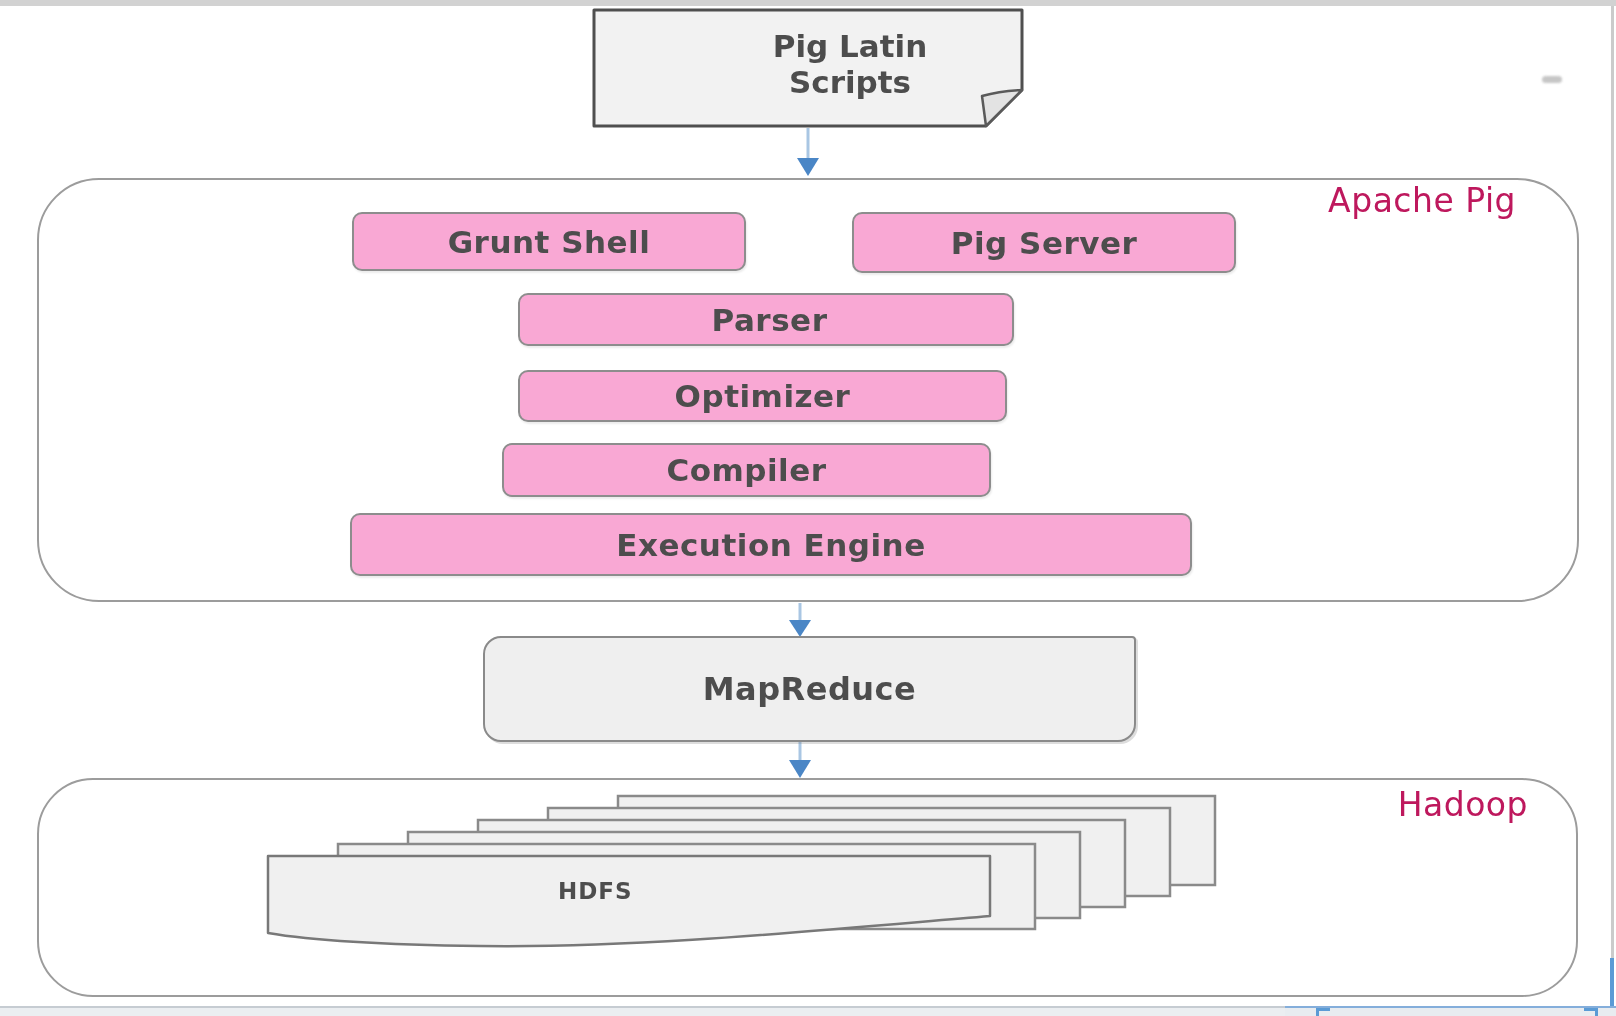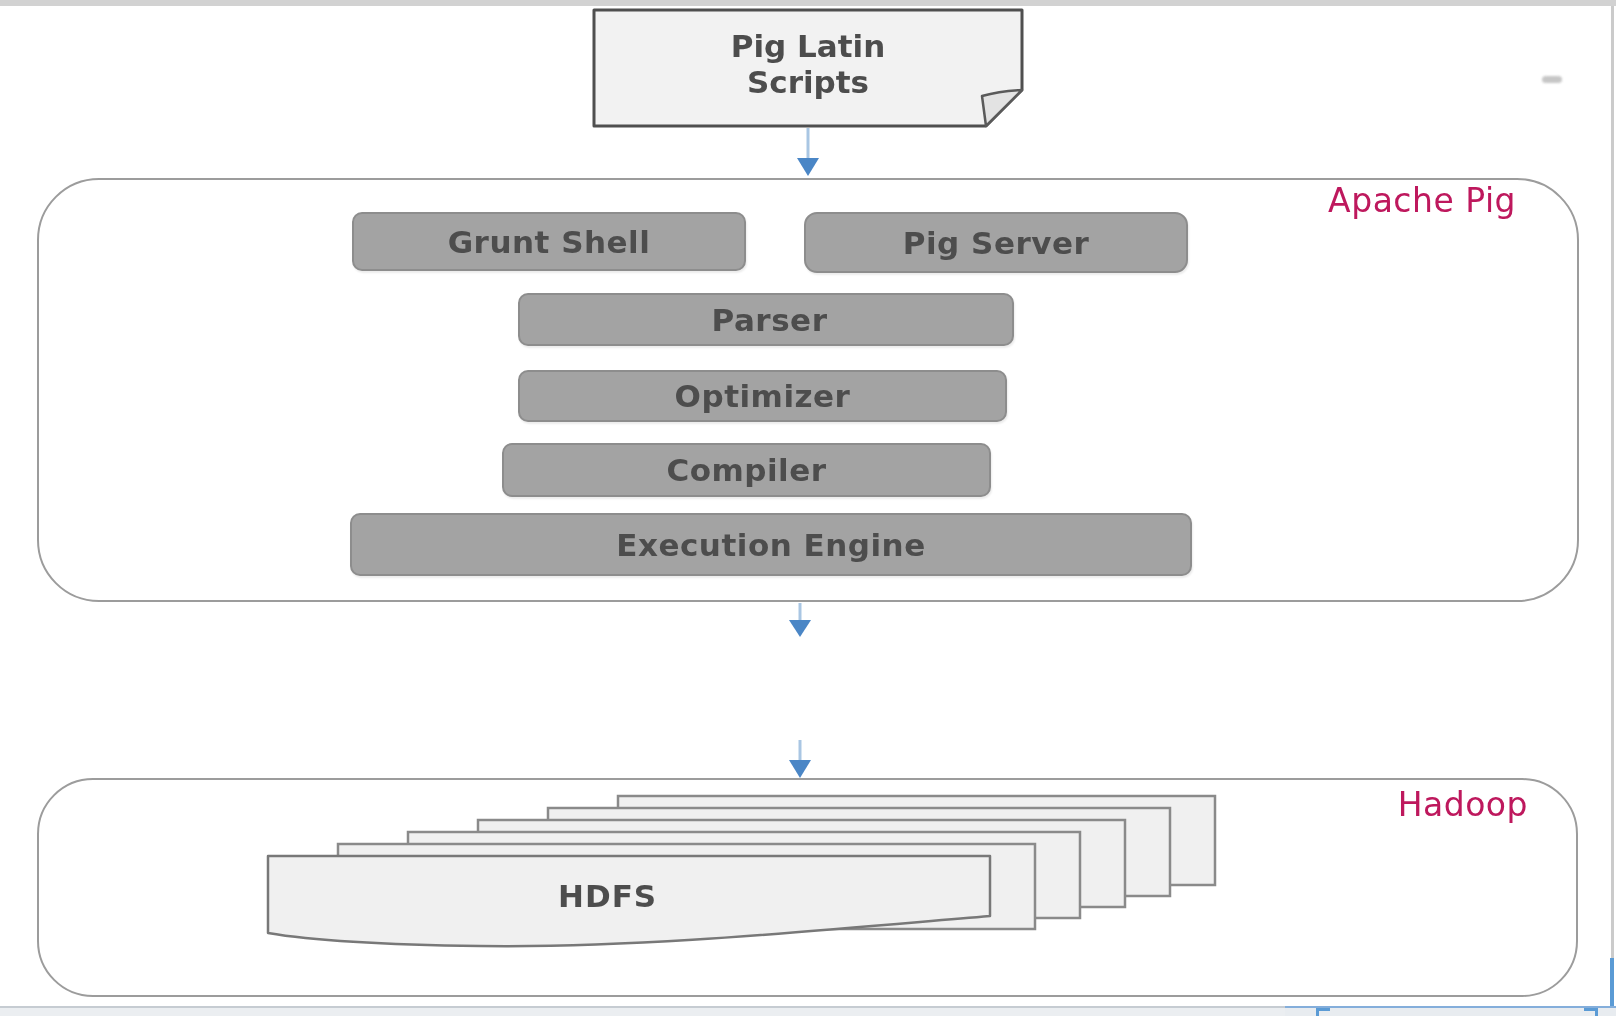--- a/index.html
+++ b/index.html
@@ -10,32 +10,32 @@
   .layer-svg{position:absolute;left:0;top:0;z-index:0;}
   .container{
     position:absolute;border:2.5px solid #9c9c9c;border-radius:62px;
     background:transparent;z-index:1;
   }
   .container-label{
     position:absolute;z-index:2;font-weight:normal;font-size:33px;color:#be185d;
     letter-spacing:.5px;white-space:nowrap;
   }
   .box{
-    position:absolute;z-index:2;background:#a3a3a3;border:2.5px solid #8d8d8d;
+    position:absolute;z-index:2;background:#f9a8d4;border:2.5px solid #8d8d8d;
     border-radius:10px;display:flex;align-items:center;justify-content:center;
     font-weight:bold;font-size:31px;color:#4d4d4d;letter-spacing:.5px;
     box-shadow:1px 2px 2px rgba(0,0,0,0.08);
   }
   .doc-label{
     position:absolute;z-index:2;display:flex;align-items:center;justify-content:center;
     font-weight:bold;font-size:31px;color:#4d4d4d;text-align:center;line-height:1.15;
   }
   .doc-label span{display:block;width:225px;}
   .hdfs-label{
-    position:absolute;z-index:2;font-weight:bold;font-size:31px;color:#4d4d4d;
+    position:absolute;z-index:2;font-weight:bold;font-size:23px;color:#4d4d4d;
     letter-spacing:1px;
   }
   .mapreduce{
     position:absolute;z-index:2;background:#efefef;border:2.5px solid #8a8a8a;
     border-radius:18px;border-top-right-radius:4px;
     display:flex;align-items:center;justify-content:center;
     font-weight:bold;font-size:32px;color:#4d4d4d;letter-spacing:.5px;
     box-shadow:2px 2px 0 rgba(120,120,120,0.25);
   }
   .top-strip{position:absolute;left:0;top:0;width:1616px;height:6px;background:#d2d2d2;z-index:3;}
@@ -71,46 +71,49 @@
       <rect x="548" y="808" width="622" height="88" fill="#f0f0f0" stroke="#8a8a8a" stroke-width="2.5"></rect>
       <rect x="478" y="820" width="647" height="87" fill="#f0f0f0" stroke="#8a8a8a" stroke-width="2.5"></rect>
       <rect x="408" y="832" width="672" height="86" fill="#f0f0f0" stroke="#8a8a8a" stroke-width="2.5"></rect>
       <rect x="338" y="844" width="697" height="85" fill="#f0f0f0" stroke="#8a8a8a" stroke-width="2.5"></rect>
       <path d="M268,856 L990,856 L990,916
                C 800,932 640,948 480,946
                C 400,945 320,942 268,933 Z" fill="#f0f0f0" stroke="#787878" stroke-width="2.5" stroke-linejoin="round"></path>
     </g>
   </svg>
 
-  <div class="doc-label" style="left:592px;top:8px;width:432px;height:114px;">
+  <div class="doc-label" style="left:592px;top:8px;width:432px;height:114px;padding-left:42px;">
     <span>Pig Latin Scripts</span>
   </div>
 
   <div class="container" style="left:37px;top:178px;width:1538px;height:420px;"></div>
   <div class="container-label" style="right:100px;top:181px;">Apache Pig</div>
 
   <div class="box" style="left:352px;top:212px;width:390px;height:55px;">
     <span>Grunt Shell</span>
   </div>
-  <div class="box" style="left:804px;top:212px;width:380px;height:57px;border-radius:13px;">
+  <div class="box" style="left:852px;top:212px;width:380px;height:57px;">
     <span>Pig Server</span>
   </div>
   <div class="box" style="left:518px;top:293px;width:485px;height:49px;padding-left:7px;">
     <span>Parser</span>
   </div>
   <div class="box" style="left:518px;top:370px;width:485px;height:48px;">
     <span>Optimizer</span>
   </div>
   <div class="box" style="left:502px;top:443px;width:485px;height:50px;">
     <span>Compiler</span>
   </div>
   <div class="box" style="left:350px;top:513px;width:838px;height:59px;">
     <span>Execution Engine</span>
   </div>
 
+  <div class="mapreduce" style="left:483px;top:636px;width:649px;height:102px;">
+    <span>MapReduce</span>
+  </div>
 
   <div class="container" style="left:37px;top:778px;width:1537px;height:215px;border-radius:56px;"></div>
   <div class="container-label" style="right:88px;top:785px;margin-left:28px;">Hadoop</div>
 
   <div class="hdfs-label" style="left:558px;top:878px;">HDFS</div>
 
   <div class="smudge"></div>
   <div class="top-strip"></div>
   <div class="right-border-gray"></div>
   <div class="right-border-blue"></div>

